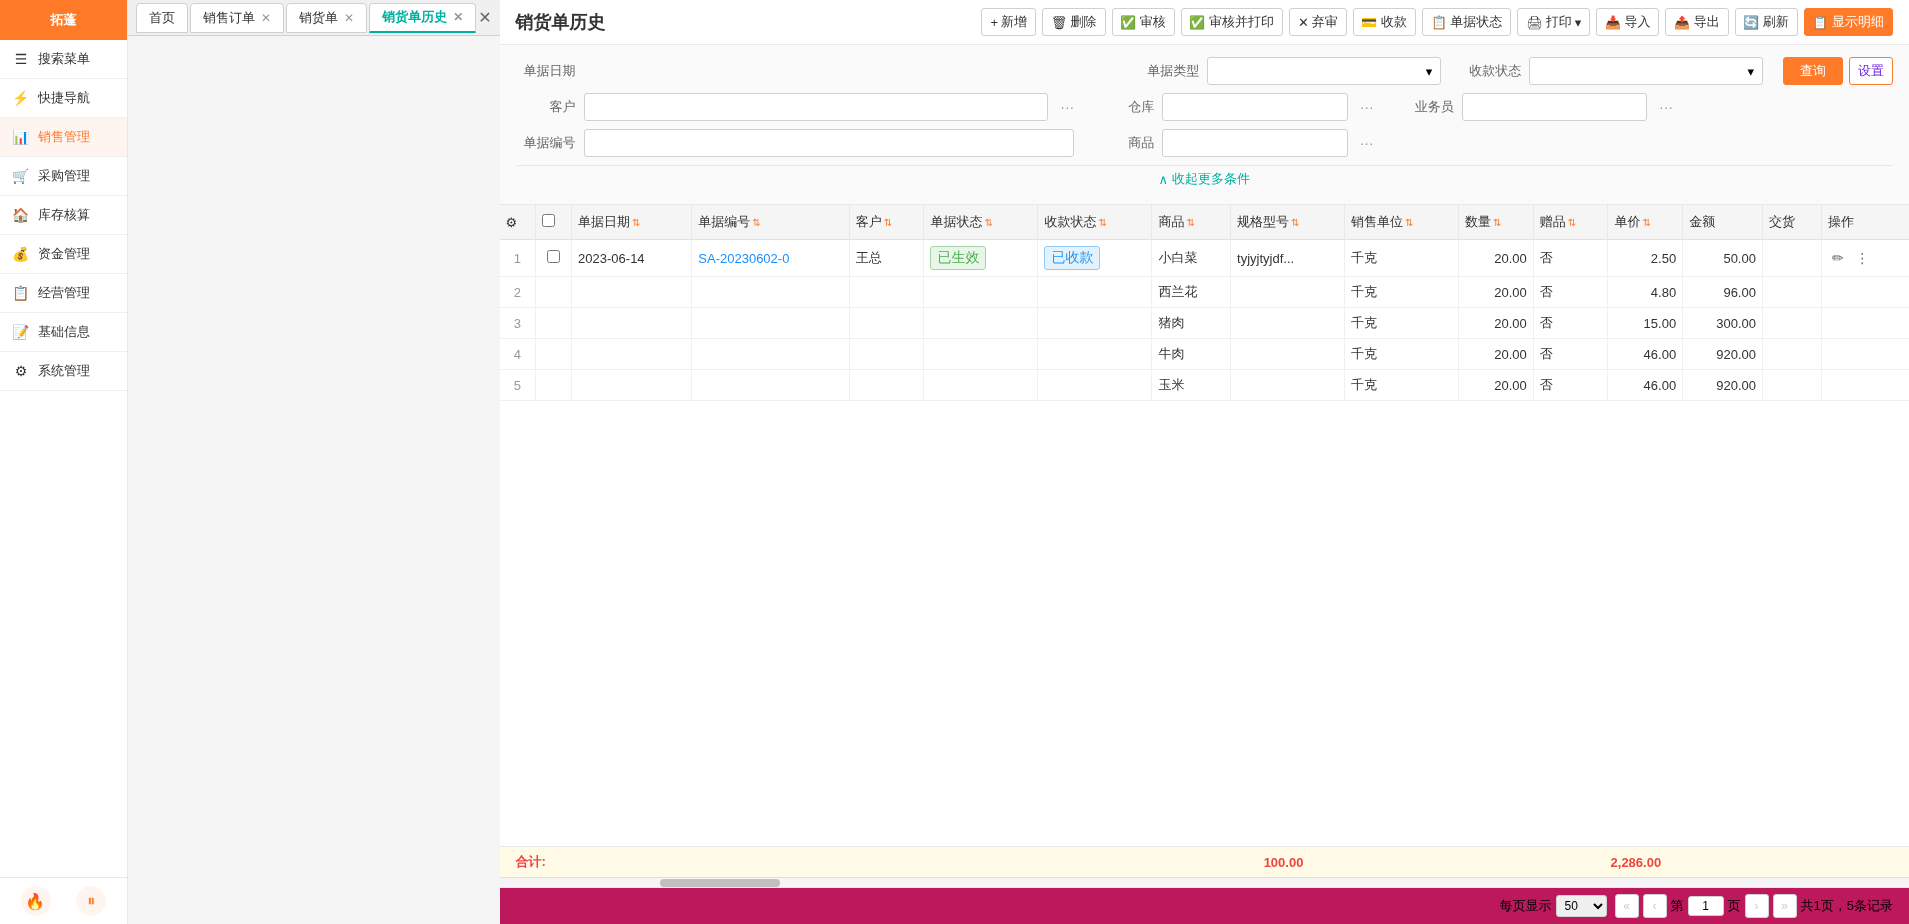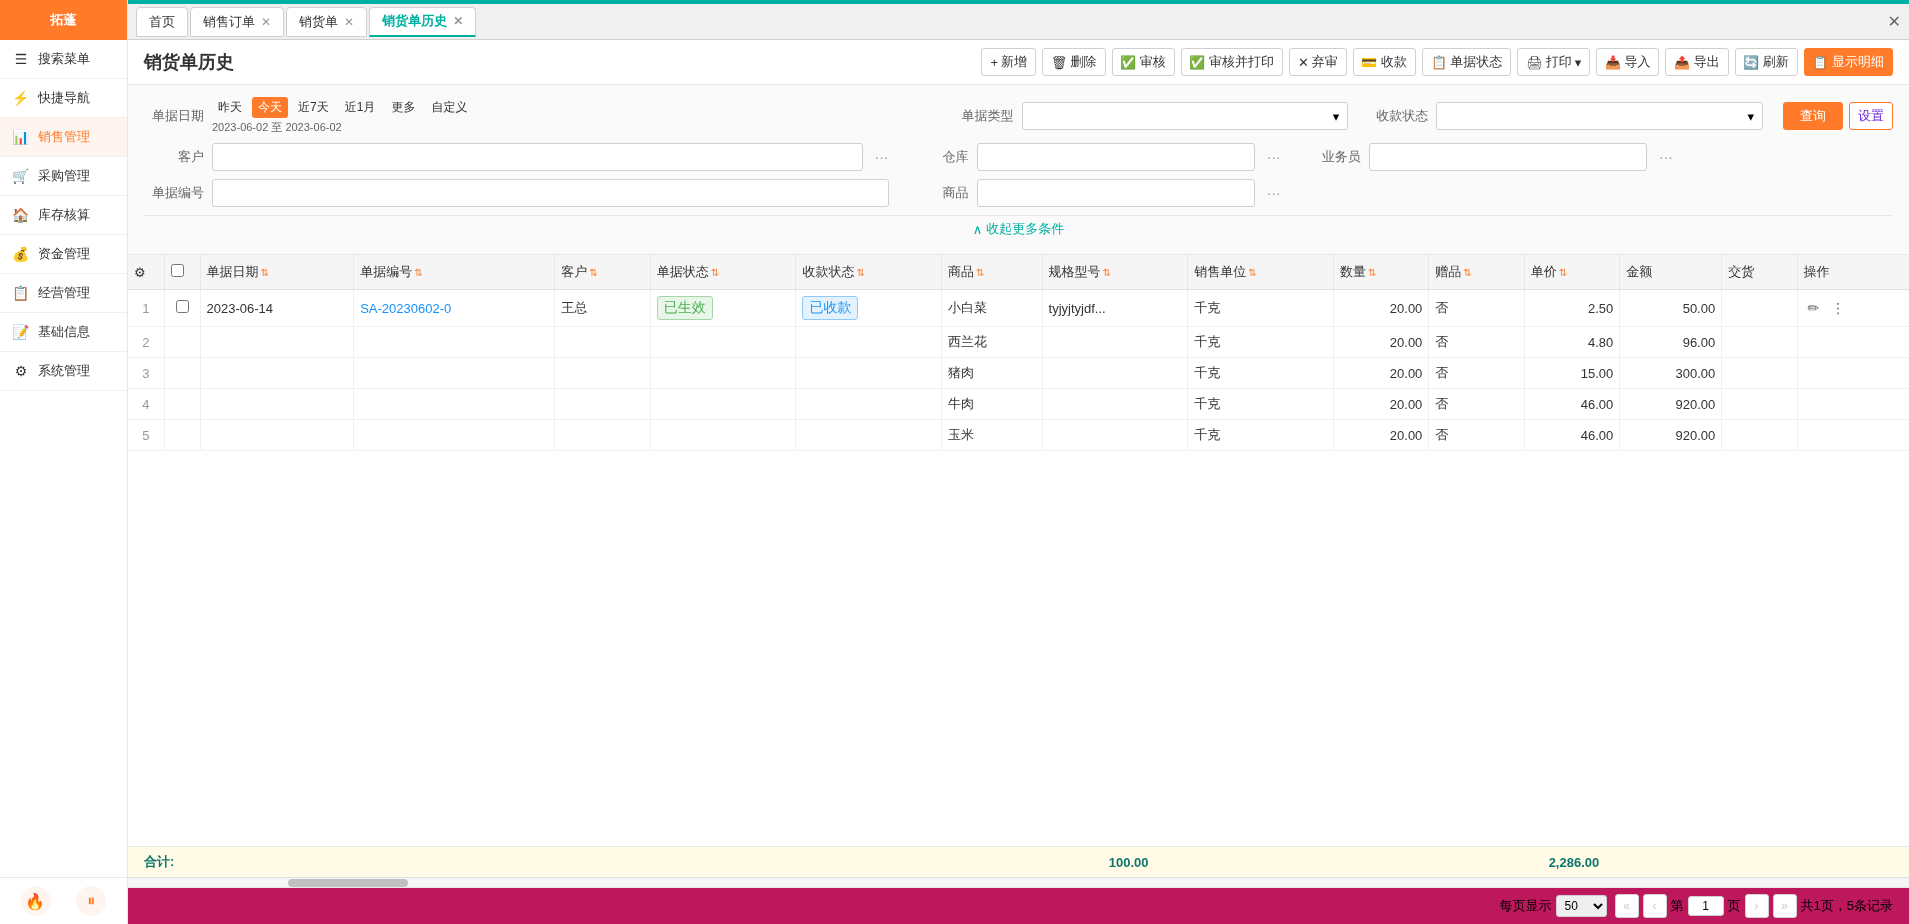--- a/index.html
+++ b/index.html
@@ -49,21 +49,21 @@
       cursor: pointer;
       color: #ff7b29;
       font-size: 16px;
       background: #fff5f0;
     }
 
     
     .main {
       flex: 1;
       display: flex;
-      flex-direction: column;
+      flex-direction: row;
       overflow: hidden;
     }
 
     
     .tab-bar {
       display: flex;
       align-items: center;
       background: #f0f0f0;
       border-bottom: 1px solid #d0d0d0;
       height: 36px;
@@ -295,21 +295,21 @@
     }
 
     
     .table-footer {
       display: flex;
       align-items: center;
       background: #fffbe6;
       border-top: 1px solid #e8e8e8;
       padding: 6px 16px;
       font-size: 12px;
-      color: #0f766e;
+      color: #ef4444;
       flex-shrink: 0;
     }
     .footer-label { margin-right: 16px; font-weight: bold; }
     .footer-values {
       display: flex;
       gap: 0;
       flex: 1;
     }
     .footer-val {
       flex: 1;
@@ -516,31 +516,20 @@
           <span>显示明细</span>
         </button>
       </div>
     </div>
 
     <div class="filter-area">
 
       <div class="filter-row">
         <div class="filter-field" style="flex:2;">
           <span class="filter-label">单据日期</span>
-          <div>
-            <div class="date-pills">
-              <span class="date-pill">昨天</span>
-              <span class="date-pill active">今天</span>
-              <span class="date-pill">近7天</span>
-              <span class="date-pill">近1月</span>
-              <span class="date-pill">更多</span>
-              <span class="date-pill">自定义</span>
-            </div>
-            <div class="date-range">2023-06-02 至 2023-06-02</div>
-          </div>
         </div>
         <div class="filter-field">
           <span class="filter-label">单据类型</span>
           <div class="filter-select">
             <span></span>
             <span>▾</span>
           </div>
         </div>
         <div class="filter-field">
           <span class="filter-label">收款状态</span>

